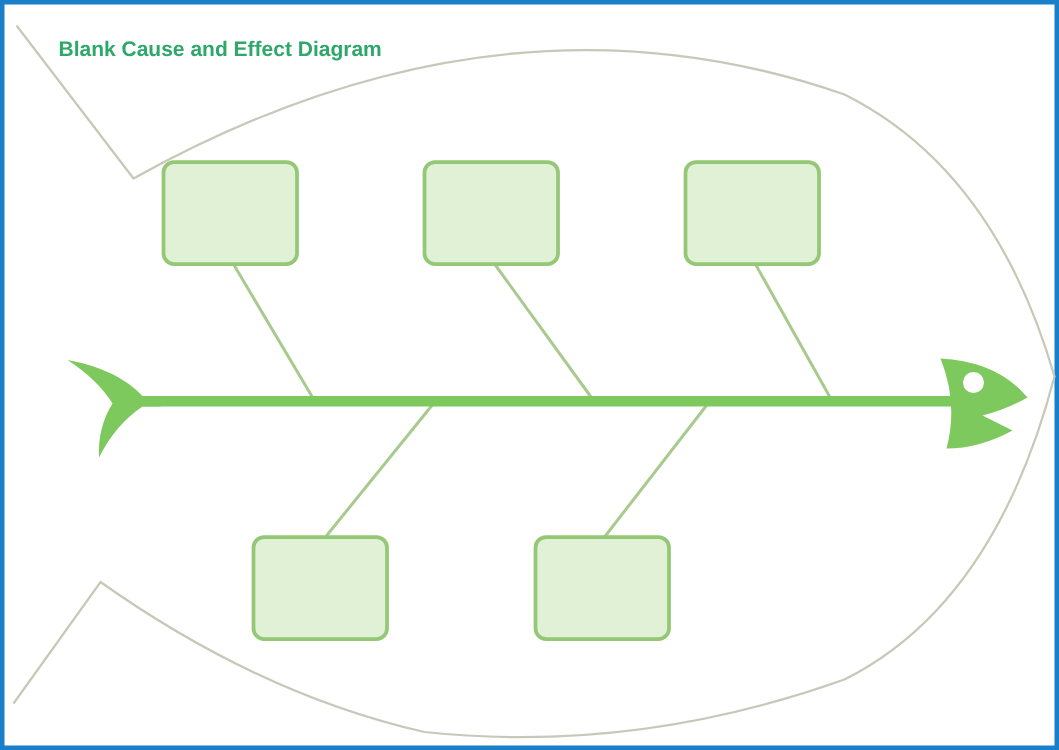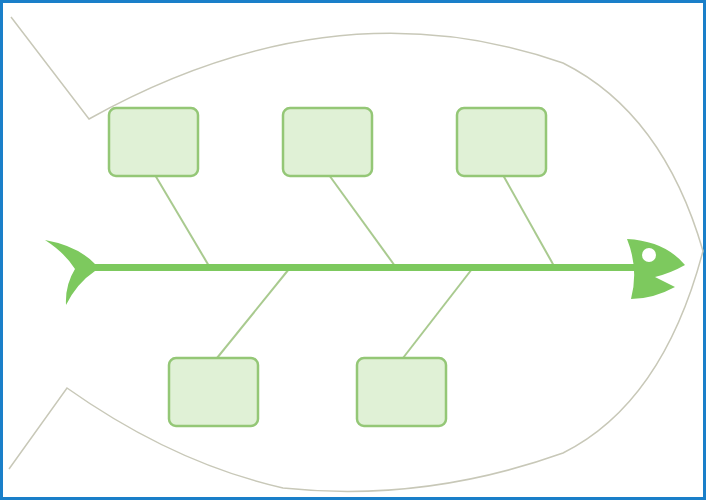--- a/index.html
+++ b/index.html
@@ -12,20 +12,21 @@
       position: absolute; left: 36px; top: 21px;
       font-family: "Liberation Sans", sans-serif; font-weight: bold;
       font-size: 14px; color: #2ea86a; letter-spacing: 0px;
     }
     svg.diagram { position: absolute; left: 0; top: 0; }
   </style>
 </head>
 <body>
 
 <div class="frame">
+  <div class="title">Blank Cause and Effect Diagram</div>
 
   <svg class="diagram" width="706" height="500" viewBox="0 0 706 500">
 
     <path d="M 8 14 L 86 116 Q 330 -20 560 60 Q 660 110 700 248 Q 660 400 560 450 Q 420 500 280 485 Q 170 460 64 385 L 6 466" fill="none" stroke="#c8c8b8" stroke-width="1.5"></path>
 
     <line x1="152" y1="172" x2="206" y2="263" stroke="#a9ca8f" stroke-width="2"></line>
     <line x1="326" y1="172" x2="392" y2="263" stroke="#a9ca8f" stroke-width="2"></line>
     <line x1="500" y1="172" x2="551" y2="263" stroke="#a9ca8f" stroke-width="2"></line>
 
     <line x1="286" y1="266" x2="214" y2="355" stroke="#a9ca8f" stroke-width="2"></line>

